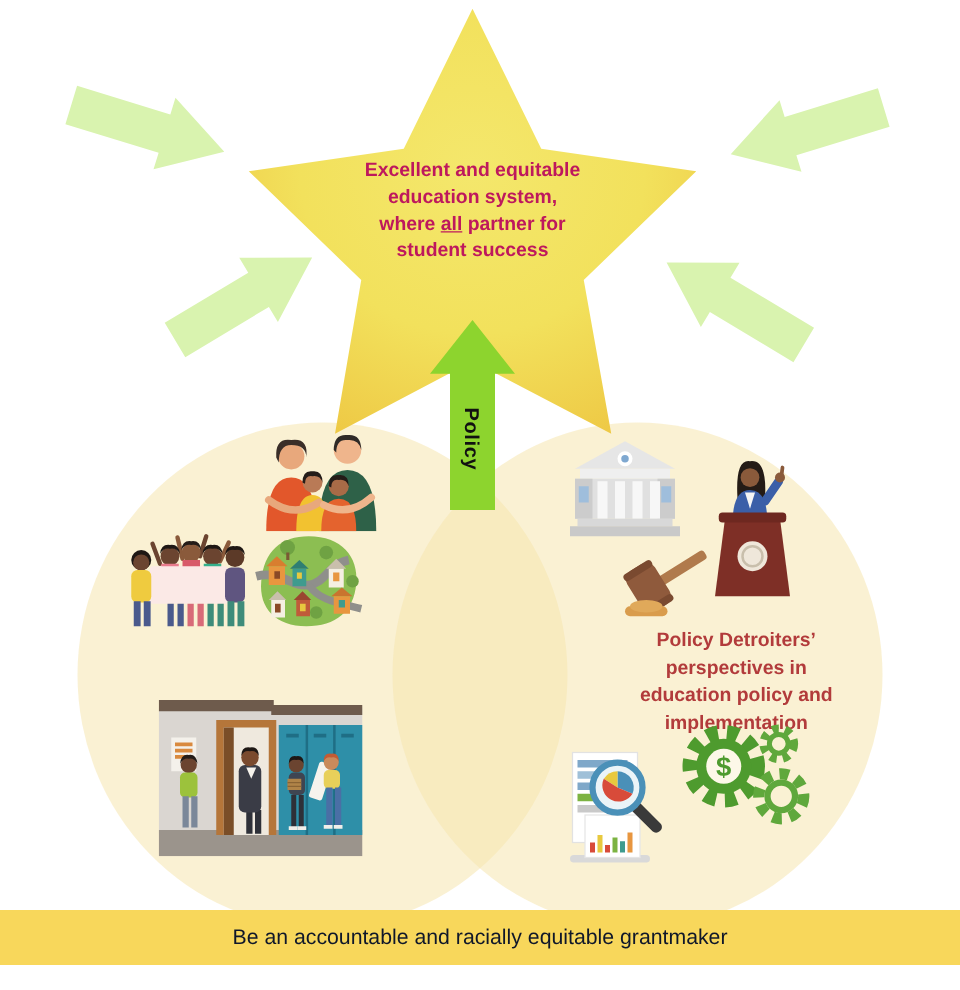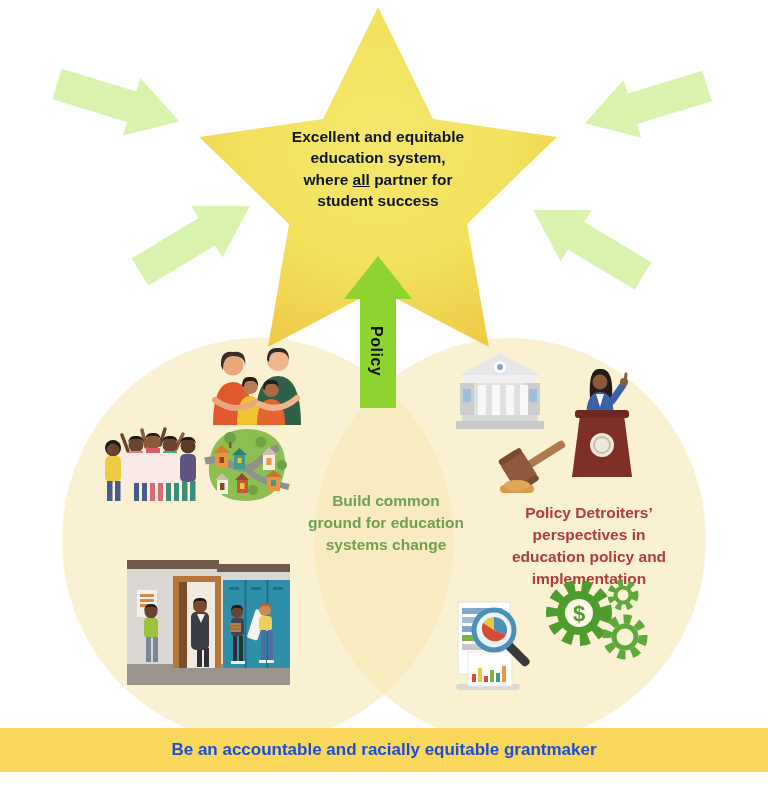--- a/index.html
+++ b/index.html
@@ -3,39 +3,39 @@
 <meta charset="utf-8">
 <style>
   html,body{margin:0;padding:0;background:#ffffff;}
   .canvas{
     position:relative;width:768px;height:792px;background:#ffffff;overflow:hidden;
     font-family:"Liberation Sans",sans-serif;
   }
   .abs{position:absolute;}
   .star-text{
     position:absolute;left:286px;top:126px;width:184px;
-    text-align:center;font-weight:bold;font-size:15.5px;line-height:1.38;color:#0f172a;
+    text-align:center;font-weight:bold;font-size:15.5px;line-height:1.38;color:#be185d;
   }
   .star-text .u{text-decoration:underline;}
   .policy-label{
     position:absolute;left:367px;top:303px;height:96px;
     writing-mode:vertical-rl;text-align:center;
     font-weight:bold;font-size:16px;color:#111;letter-spacing:0.5px;
   }
   .venn-label{
     position:absolute;text-align:center;font-weight:bold;font-size:15.5px;line-height:1.42;
   }
   .venn-label.left{left:100px;top:508px;width:168px;color:#1E7485;}
   .venn-label.center{left:306px;top:490px;width:160px;color:#6FA053;}
   .venn-label.right{left:498px;top:502px;width:182px;color:#B23B3B;}
   .banner{
     position:absolute;left:0;top:728px;width:768px;height:44px;background:#F8D75B;
     display:flex;align-items:center;justify-content:center;
   }
-  .banner-text{font-weight:bold;font-size:17px;color:#1d4ed8;}
+  .banner-text{font-weight:normal;font-size:17px;color:#0f172a;}
   svg{display:block;}
 </style>
 </head>
 <body>
 
 <div class="canvas">
 
   <svg class="abs" style="left:0;top:0" width="768" height="792" viewBox="0 0 768 792">
     <defs>
       <radialGradient id="starGrad" cx="50%" cy="38%" r="70%">
@@ -60,21 +60,20 @@
       <use href="#sideArrow" transform="translate(643,276) rotate(-149)"></use>
     </g>
 
     <polygon points="378,256 412,299 396,299 396,408 360,408 360,299 344,299" fill="#8DD42E"></polygon>
   </svg>
 
   <div class="star-text"><span>Excellent and equitable education system, where </span><span class="u">all</span><span> partner for student success</span></div>
 
   <div class="policy-label">Policy</div>
 
-  <div class="venn-label center">Build common ground for education systems change</div>
   <div class="venn-label right">Policy Detroiters’ perspectives in education policy and implementation</div>
 
   <svg class="abs" style="left:195px;top:340px" width="120" height="85" viewBox="0 0 120 85">
     <path d="M18,85 Q18,42 38,42 Q58,42 58,85 Z" fill="#E2572B"></path>
     <circle cx="38" cy="25" r="10.5" fill="#E8A87C"></circle>
     <path d="M26,26 Q25,10 38,12 Q52,10 50,26 Q50,16 38,16 Q28,16 28,30 Z" fill="#3A2E28"></path>
     <path d="M60,85 Q60,36 83,36 Q106,36 106,85 Z" fill="#2E6148"></path>
     <circle cx="83" cy="20" r="11" fill="#EFB58C"></circle>
     <path d="M72,20 Q72,7 83,8 Q94,7 94,20 Q92,11 83,12 Q74,11 74,22 Z" fill="#2F2A26"></path>
     <path d="M42,85 Q42,56 55,56 Q68,56 68,85 Z" fill="#F2C230"></path>

